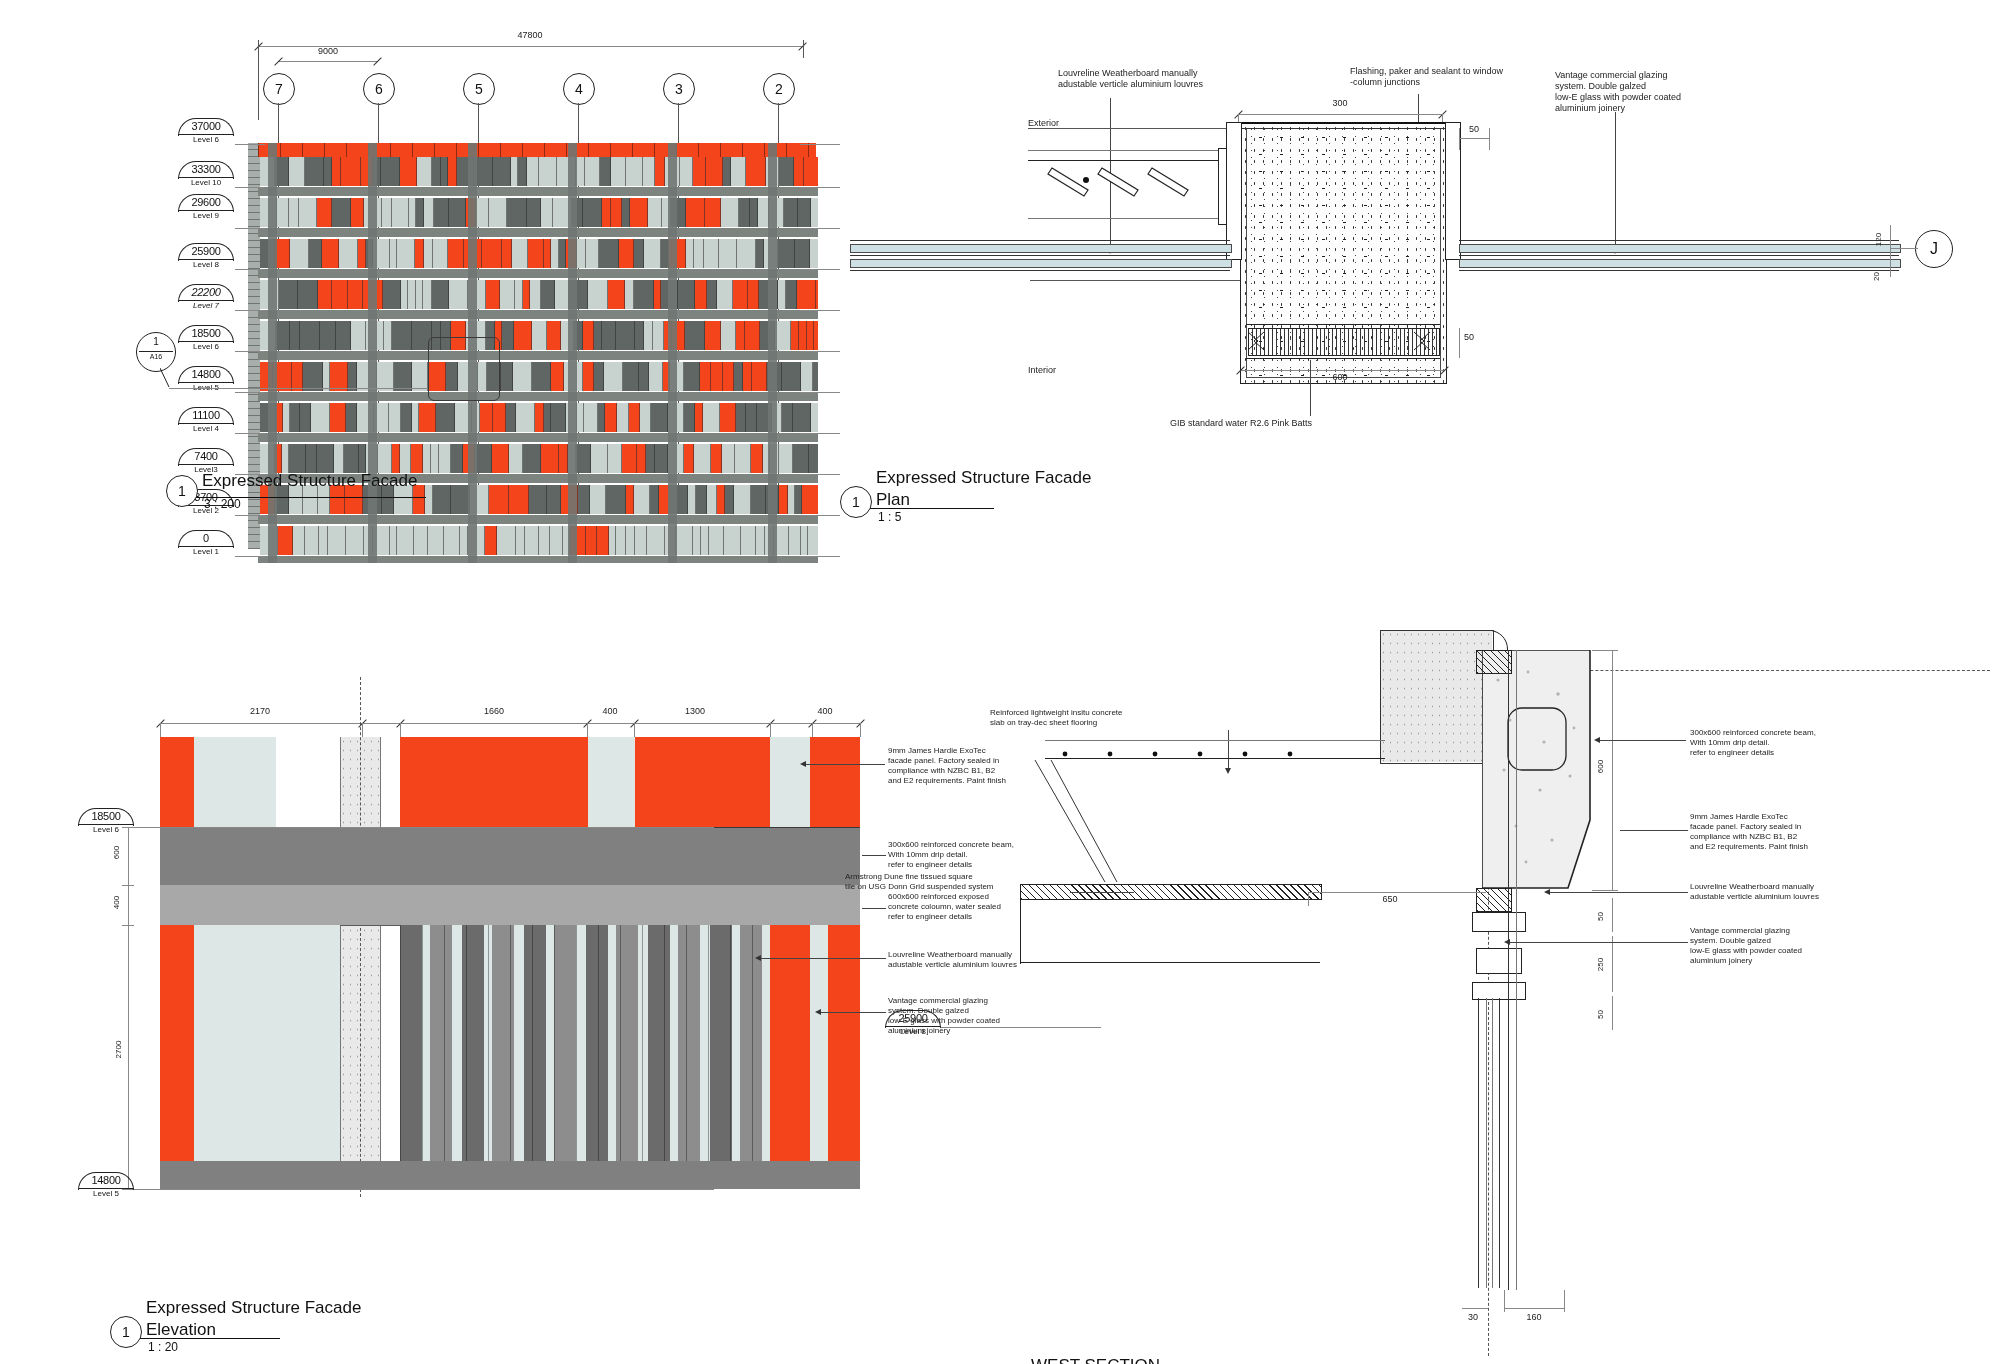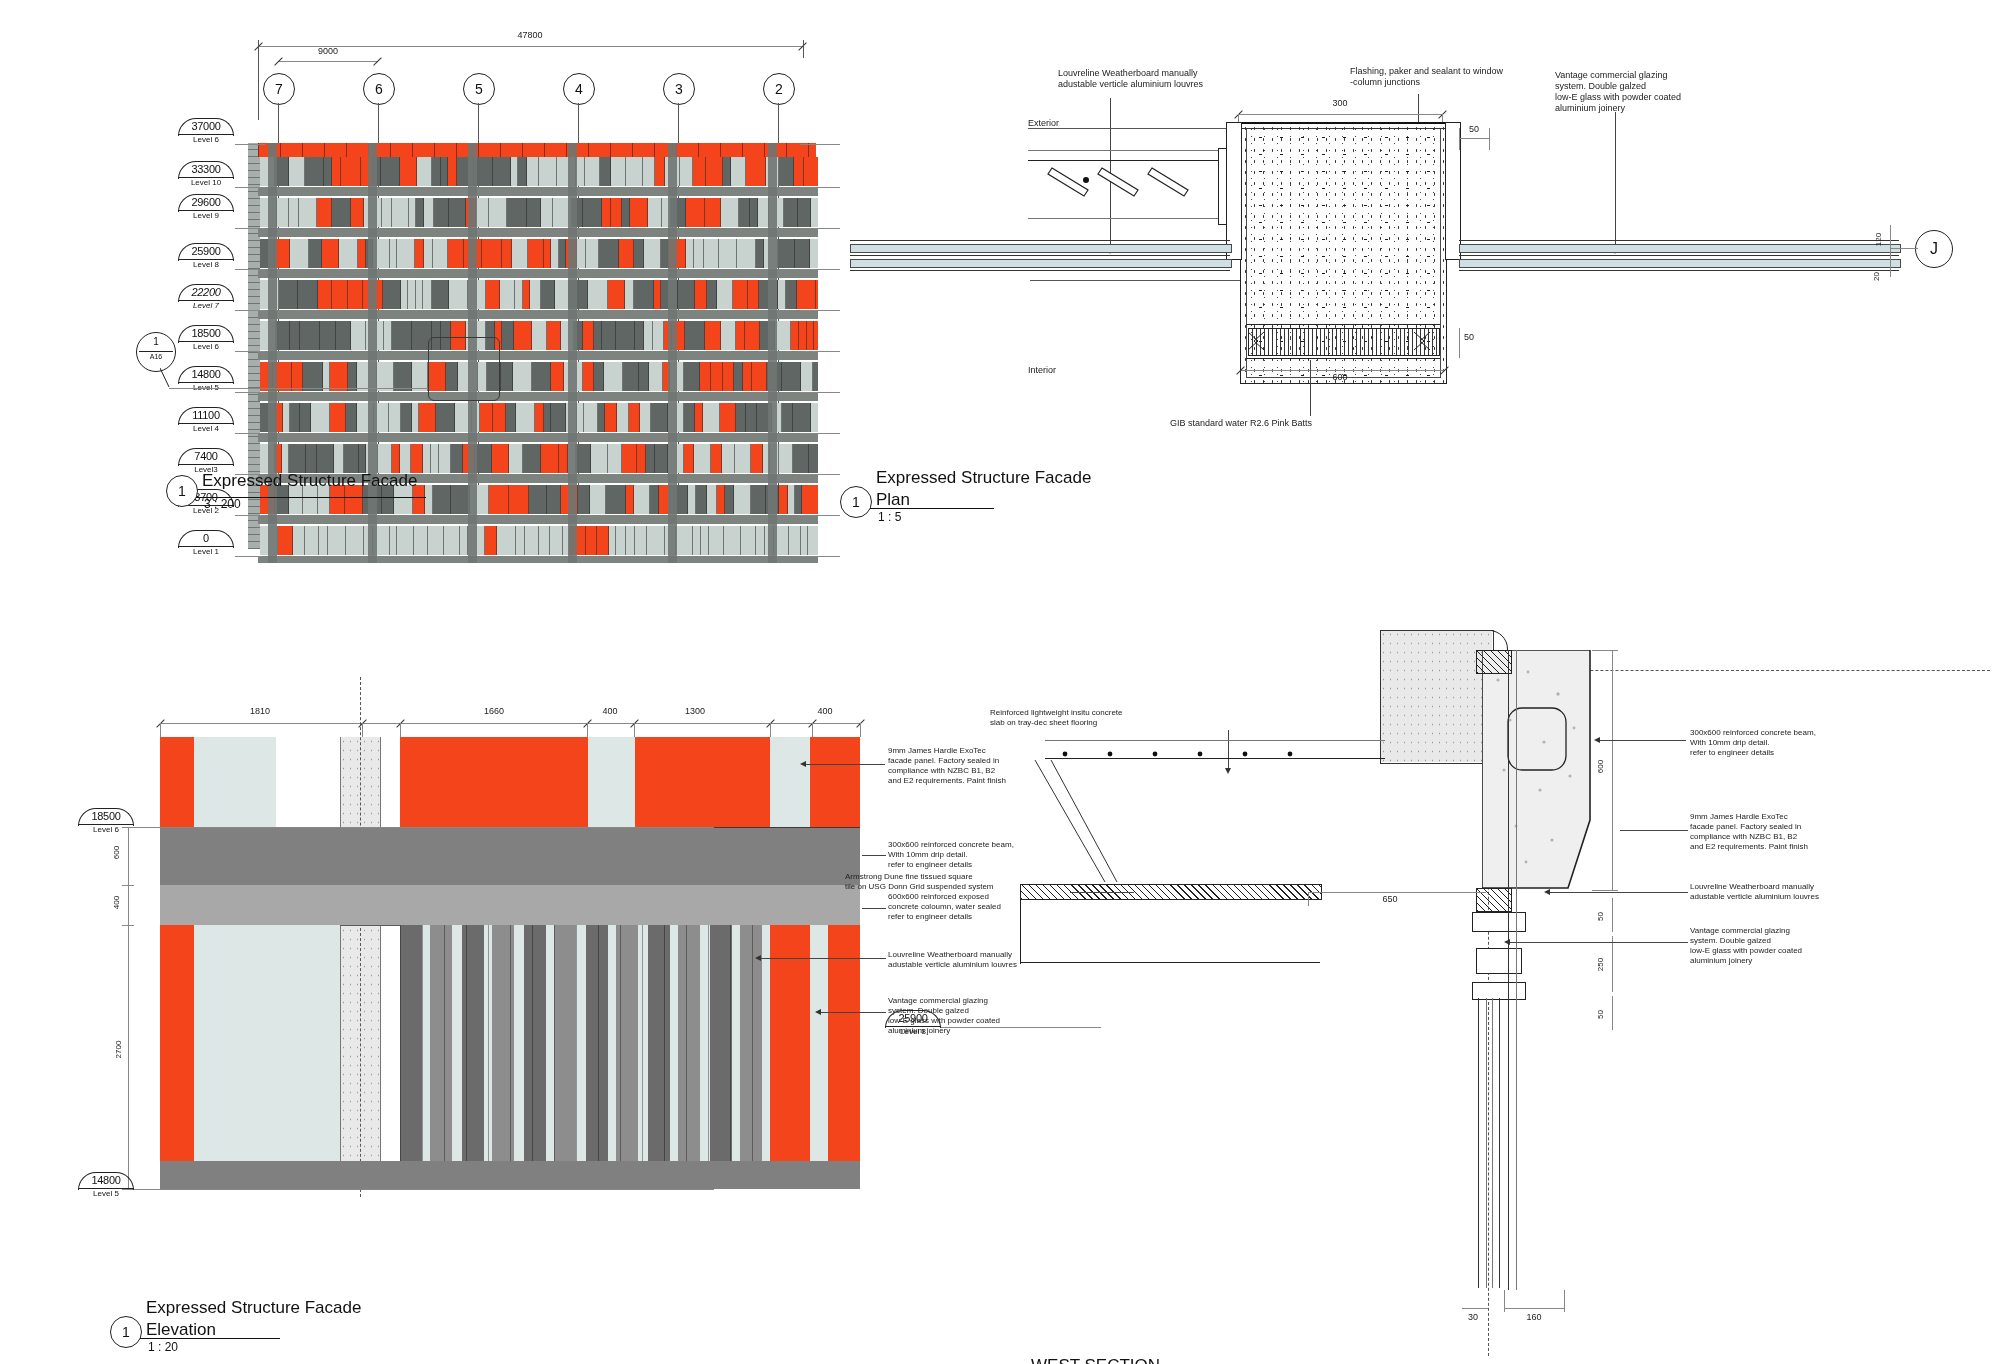--- a/index.html
+++ b/index.html
@@ -1244,21 +1244,21 @@
   <div class="thin-h" style="left:160px;top:63px;width:700px;"></div>
   <div class="tick" style="left:160px;top:58px;"></div>
   <div class="tick" style="left:362px;top:58px;"></div>
   <div class="tick" style="left:400px;top:58px;"></div>
   <div class="tick" style="left:587px;top:58px;"></div>
   <div class="tick" style="left:634px;top:58px;"></div>
   <div class="tick" style="left:770px;top:58px;"></div>
   <div class="tick" style="left:812px;top:58px;"></div>
   <div class="tick" style="left:860px;top:58px;"></div>
 
-  <div class="dim-txt abs" style="left:220px;top:46px;width:80px;">1810</div>
+  <div class="dim-txt abs" style="left:220px;top:46px;width:80px;">2170</div>
   <div class="dim-txt abs" style="left:454px;top:46px;width:80px;">1660</div>
   <div class="dim-txt abs" style="left:570px;top:46px;width:80px;">400</div>
   <div class="dim-txt abs" style="left:655px;top:46px;width:80px;">1300</div>
   <div class="dim-txt abs" style="left:785px;top:46px;width:80px;">400</div>
 
   <div class="thin-v" style="left:160px;top:63px;height:14px;"></div>
   <div class="thin-v" style="left:362px;top:63px;height:14px;"></div>
   <div class="thin-v" style="left:400px;top:63px;height:14px;"></div>
   <div class="thin-v" style="left:587px;top:63px;height:14px;"></div>
   <div class="thin-v" style="left:634px;top:63px;height:14px;"></div>

